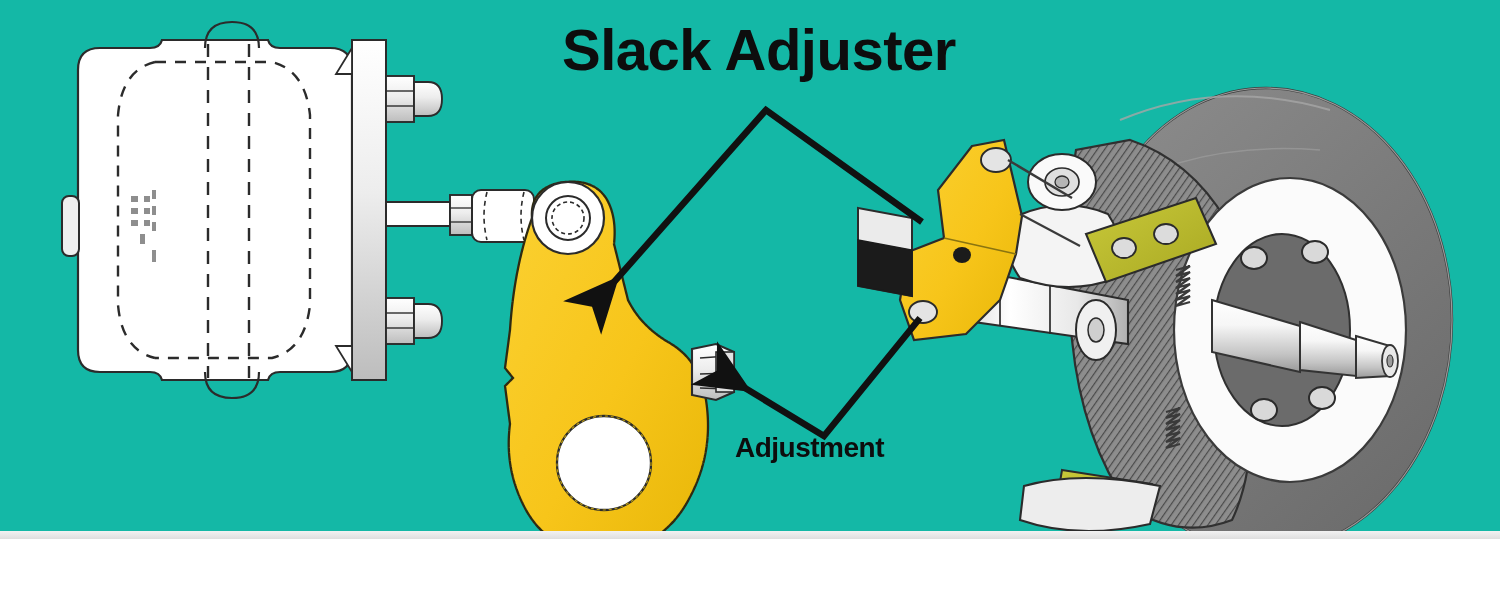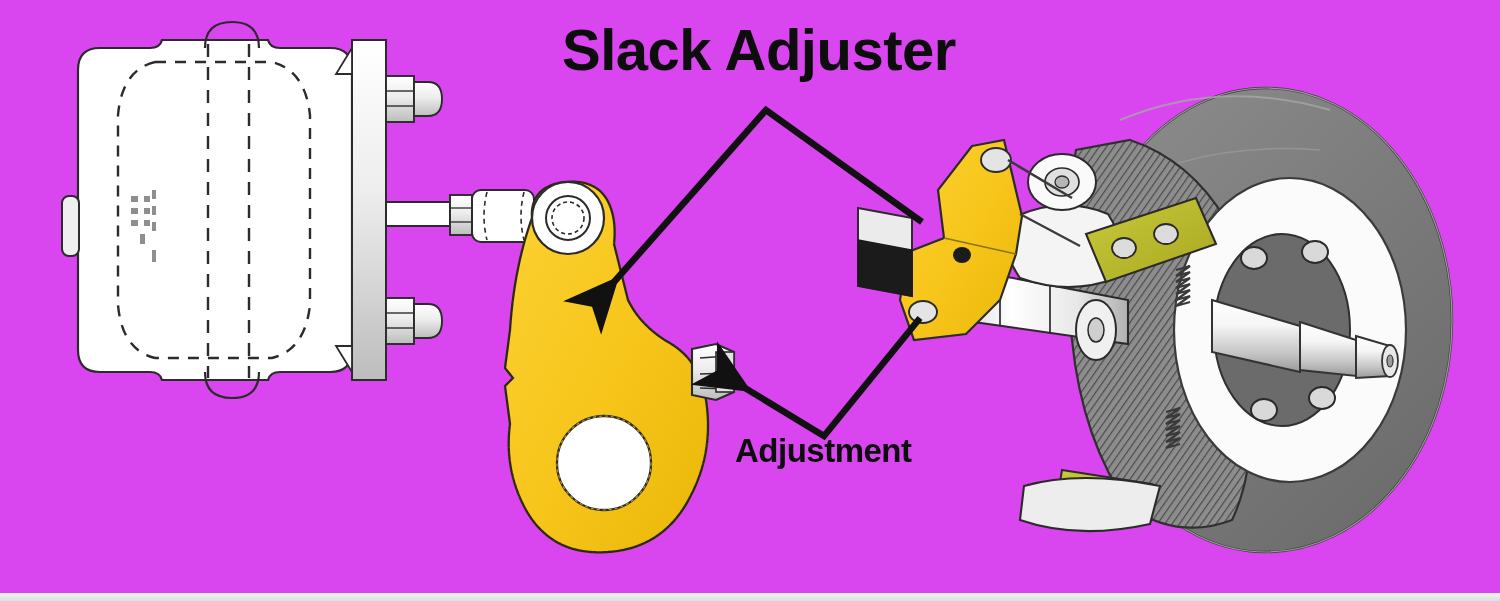--- a/index.html
+++ b/index.html
@@ -3,22 +3,22 @@
 <meta charset="utf-8">
 <style>
   html, body {
     margin: 0;
     padding: 0;
     background: #ffffff;
   }
   #stage {
     position: relative;
     width: 1500px;
-    height: 601px;
-    background: #d946ef;
+    height: 539px;
+    background: #14b8a6;
     overflow: hidden;
     font-family: "Liberation Sans", sans-serif;
   }
   #bottom-band {
     position: absolute;
     left: 0;
     bottom: 0;
     width: 1500px;
     height: 8px;
     background: linear-gradient(to bottom, #f2f2f2 0%, #e6e6e6 60%, #dedede 100%);
@@ -39,21 +39,21 @@
     letter-spacing: -0.5px;
   }
   #title-slack-adjuster {
     left: 562px;
     top: 16px;
     font-size: 58px;
   }
   #label-adjustment {
     left: 735px;
     top: 432px;
-    font-size: 33px;
+    font-size: 28px;
   }
 </style>
 </head>
 <body>
 
 <div id="stage">
 
   <svg class="layer" viewBox="0 0 1500 601">
     <defs>
       <linearGradient id="gMetalV" x1="0" y1="0" x2="0" y2="1">

